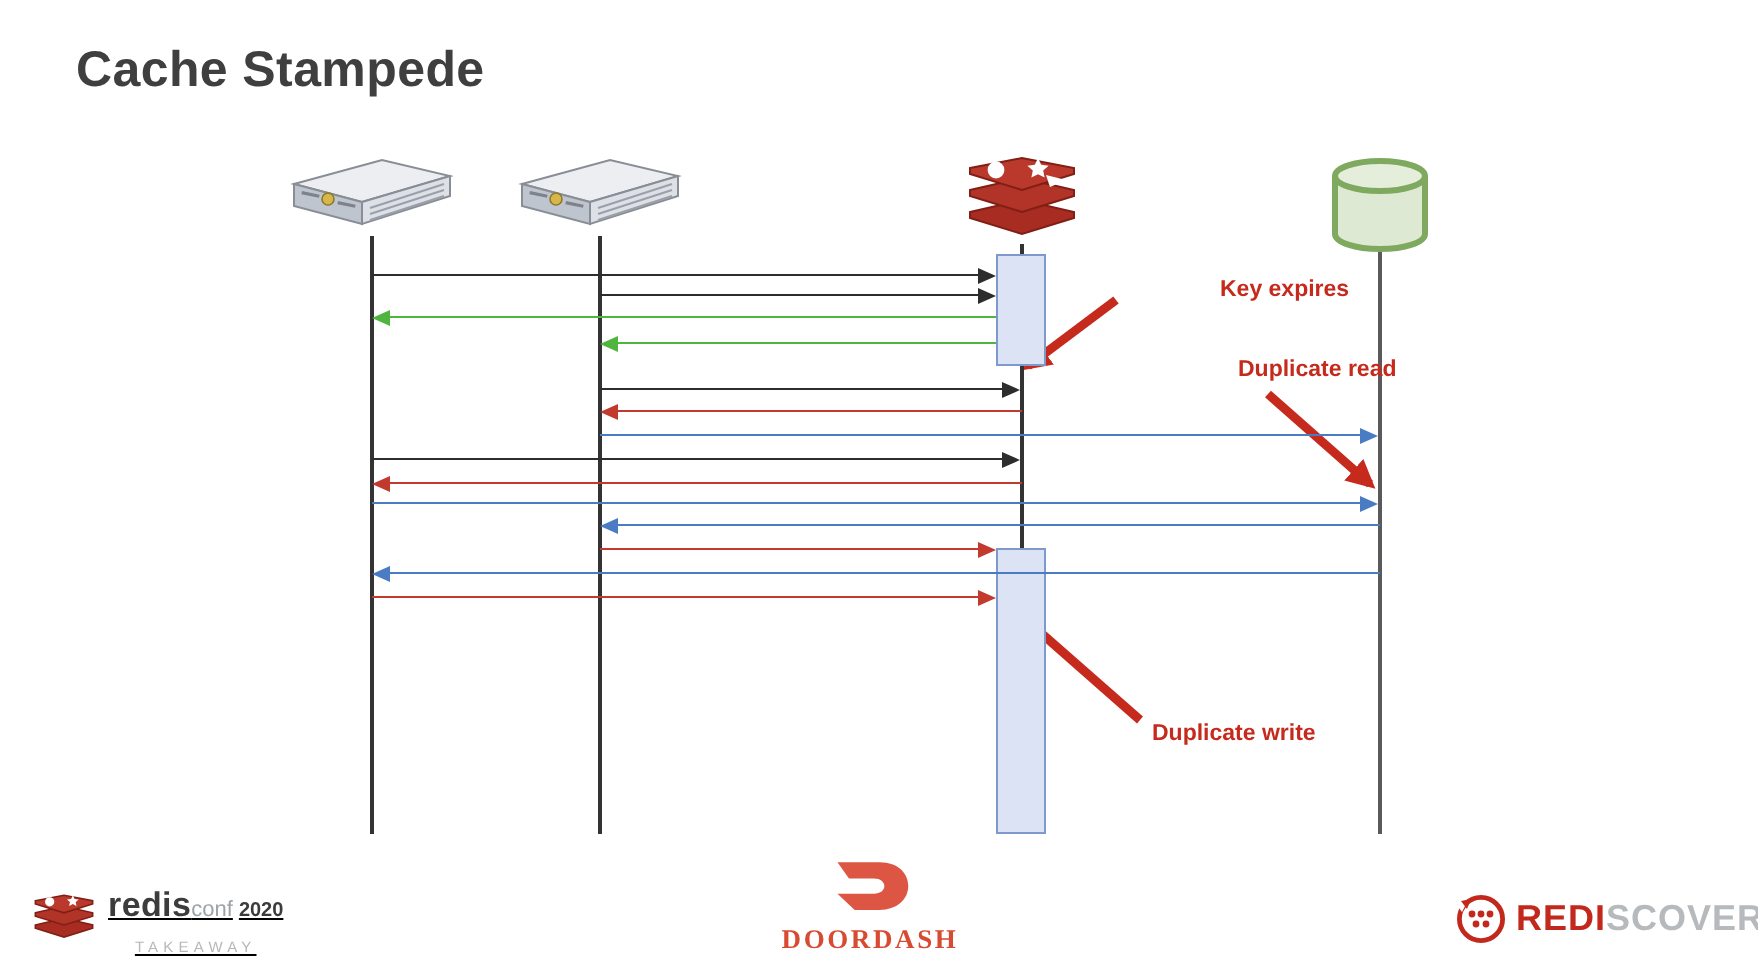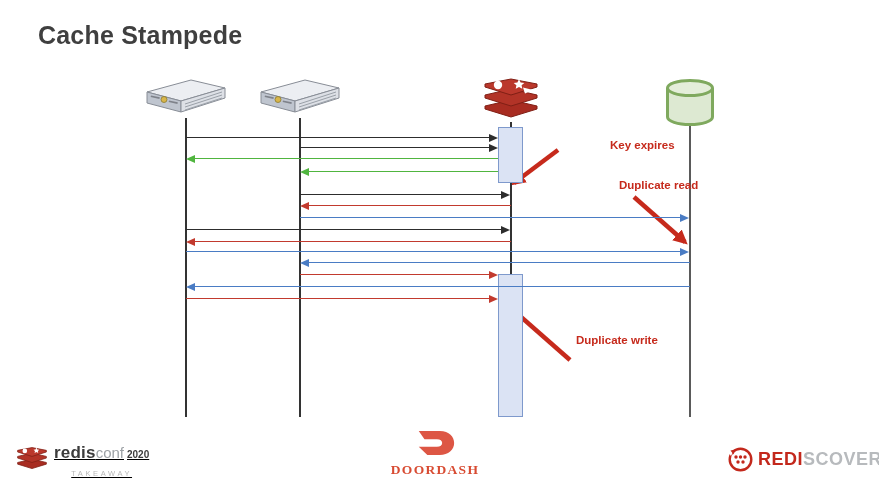--- a/index.html
+++ b/index.html
@@ -16,21 +16,21 @@
   .mhead.r{border-left:9px solid #000;border-top:4.5px solid transparent;border-bottom:4.5px solid transparent;}
   .mhead.l{border-right:9px solid #000;border-top:4.5px solid transparent;border-bottom:4.5px solid transparent;}
   .actor-icon{position:absolute;}
   .ann-label{position:absolute;font-size:11.5px;font-weight:bold;color:#c62a1c;white-space:nowrap;}
   #ann-svg{position:absolute;inset:0;pointer-events:none;}
   
   .footer-redisconf{position:absolute;left:16px;top:443px;display:flex;align-items:flex-start;text-decoration:underline;}
   .rc-text{margin-left:6px;}
   .rc-line{display:flex;align-items:baseline;white-space:nowrap;}
   .rc-bold{font-size:17px;font-weight:bold;color:#3c3c3c;letter-spacing:0.2px;}
-  .rc-light{font-size:15px;color:#9da2a6;}
+  .rc-light{font-size:11px;color:#9da2a6;}
   .rc-year{font-size:10px;font-weight:bold;color:#3c3c3c;margin-left:3px;}
   .rc-tag{font-size:7.5px;letter-spacing:2.6px;color:#b8b8b8;text-align:center;margin-top:6px;}
   .footer-doordash{position:absolute;left:388px;top:430px;width:94px;display:flex;
                    flex-direction:column;align-items:center;}
   .dd-word{margin-top:5px;font-size:13.5px;font-weight:bold;letter-spacing:1.3px;color:#d84b32;white-space:nowrap;font-family:Liberation Serif, serif;}
   .footer-rediscover{position:absolute;left:727px;top:446px;display:flex;align-items:center;}
   .rd-text{margin-left:4px;font-size:18px;font-weight:bold;letter-spacing:0.5px;white-space:nowrap;}
   .rd-red{color:#c3281c;}
   .rd-gray{color:#b7babd;}
 </style>
@@ -121,21 +121,21 @@
       <div class="mline" style="left: 308px; top: 262.2px; width: 382px; border-top-color: rgb(74, 124, 196);"></div>
       <div class="mhead l" style="top: 258.5px; left: 300px; border-right-color: rgb(74, 124, 196);"></div>
       <div class="mline" style="left: 300px; top: 274.2px; width: 190px; border-top-color: rgb(194, 58, 46);"></div>
       <div class="mhead r" style="top: 270.5px; left: 489px; border-left-color: rgb(194, 58, 46);"></div>
       <div class="mline" style="left: 194px; top: 286.2px; width: 496px; border-top-color: rgb(74, 124, 196);"></div>
       <div class="mhead l" style="top: 282.5px; left: 186px; border-right-color: rgb(74, 124, 196);"></div>
       <div class="mline" style="left: 186px; top: 298.2px; width: 304px; border-top-color: rgb(194, 58, 46);"></div>
       <div class="mhead r" style="top: 294.5px; left: 489px; border-left-color: rgb(194, 58, 46);"></div>
       <div class="ann-label" style="left: 566px; top: 139px; margin-left: 44px;">Key expires</div>
       <div class="ann-label" style="left: 597px; top: 179px; margin-left: 22px;">Duplicate read</div>
-      <div class="ann-label" style="left: 576px; top: 334px;">Duplicate write</div>
+      <div class="ann-label" style="left: 576px; top: 361px;">Duplicate write</div>
     </div>
 
   <div class="footer-redisconf">
     <svg width="32" height="34" viewBox="0 0 58 47">
       <g stroke="#801f15" stroke-width="1.4">
         <path d="M3,28 L29,22 L55,28 L55,31 L29,39 L3,31 Z" fill="#a82c21"></path>
         <path d="M3,17 L29,11 L55,17 L55,20 L29,28 L3,20 Z" fill="#b23327"></path>
         <path d="M3,6 L29,1 L55,6 L55,9 L29,17 L3,9 Z" fill="#bb382c"></path>
       </g>
       <circle cx="16" cy="7" r="4.2" fill="#ffffff"></circle>

